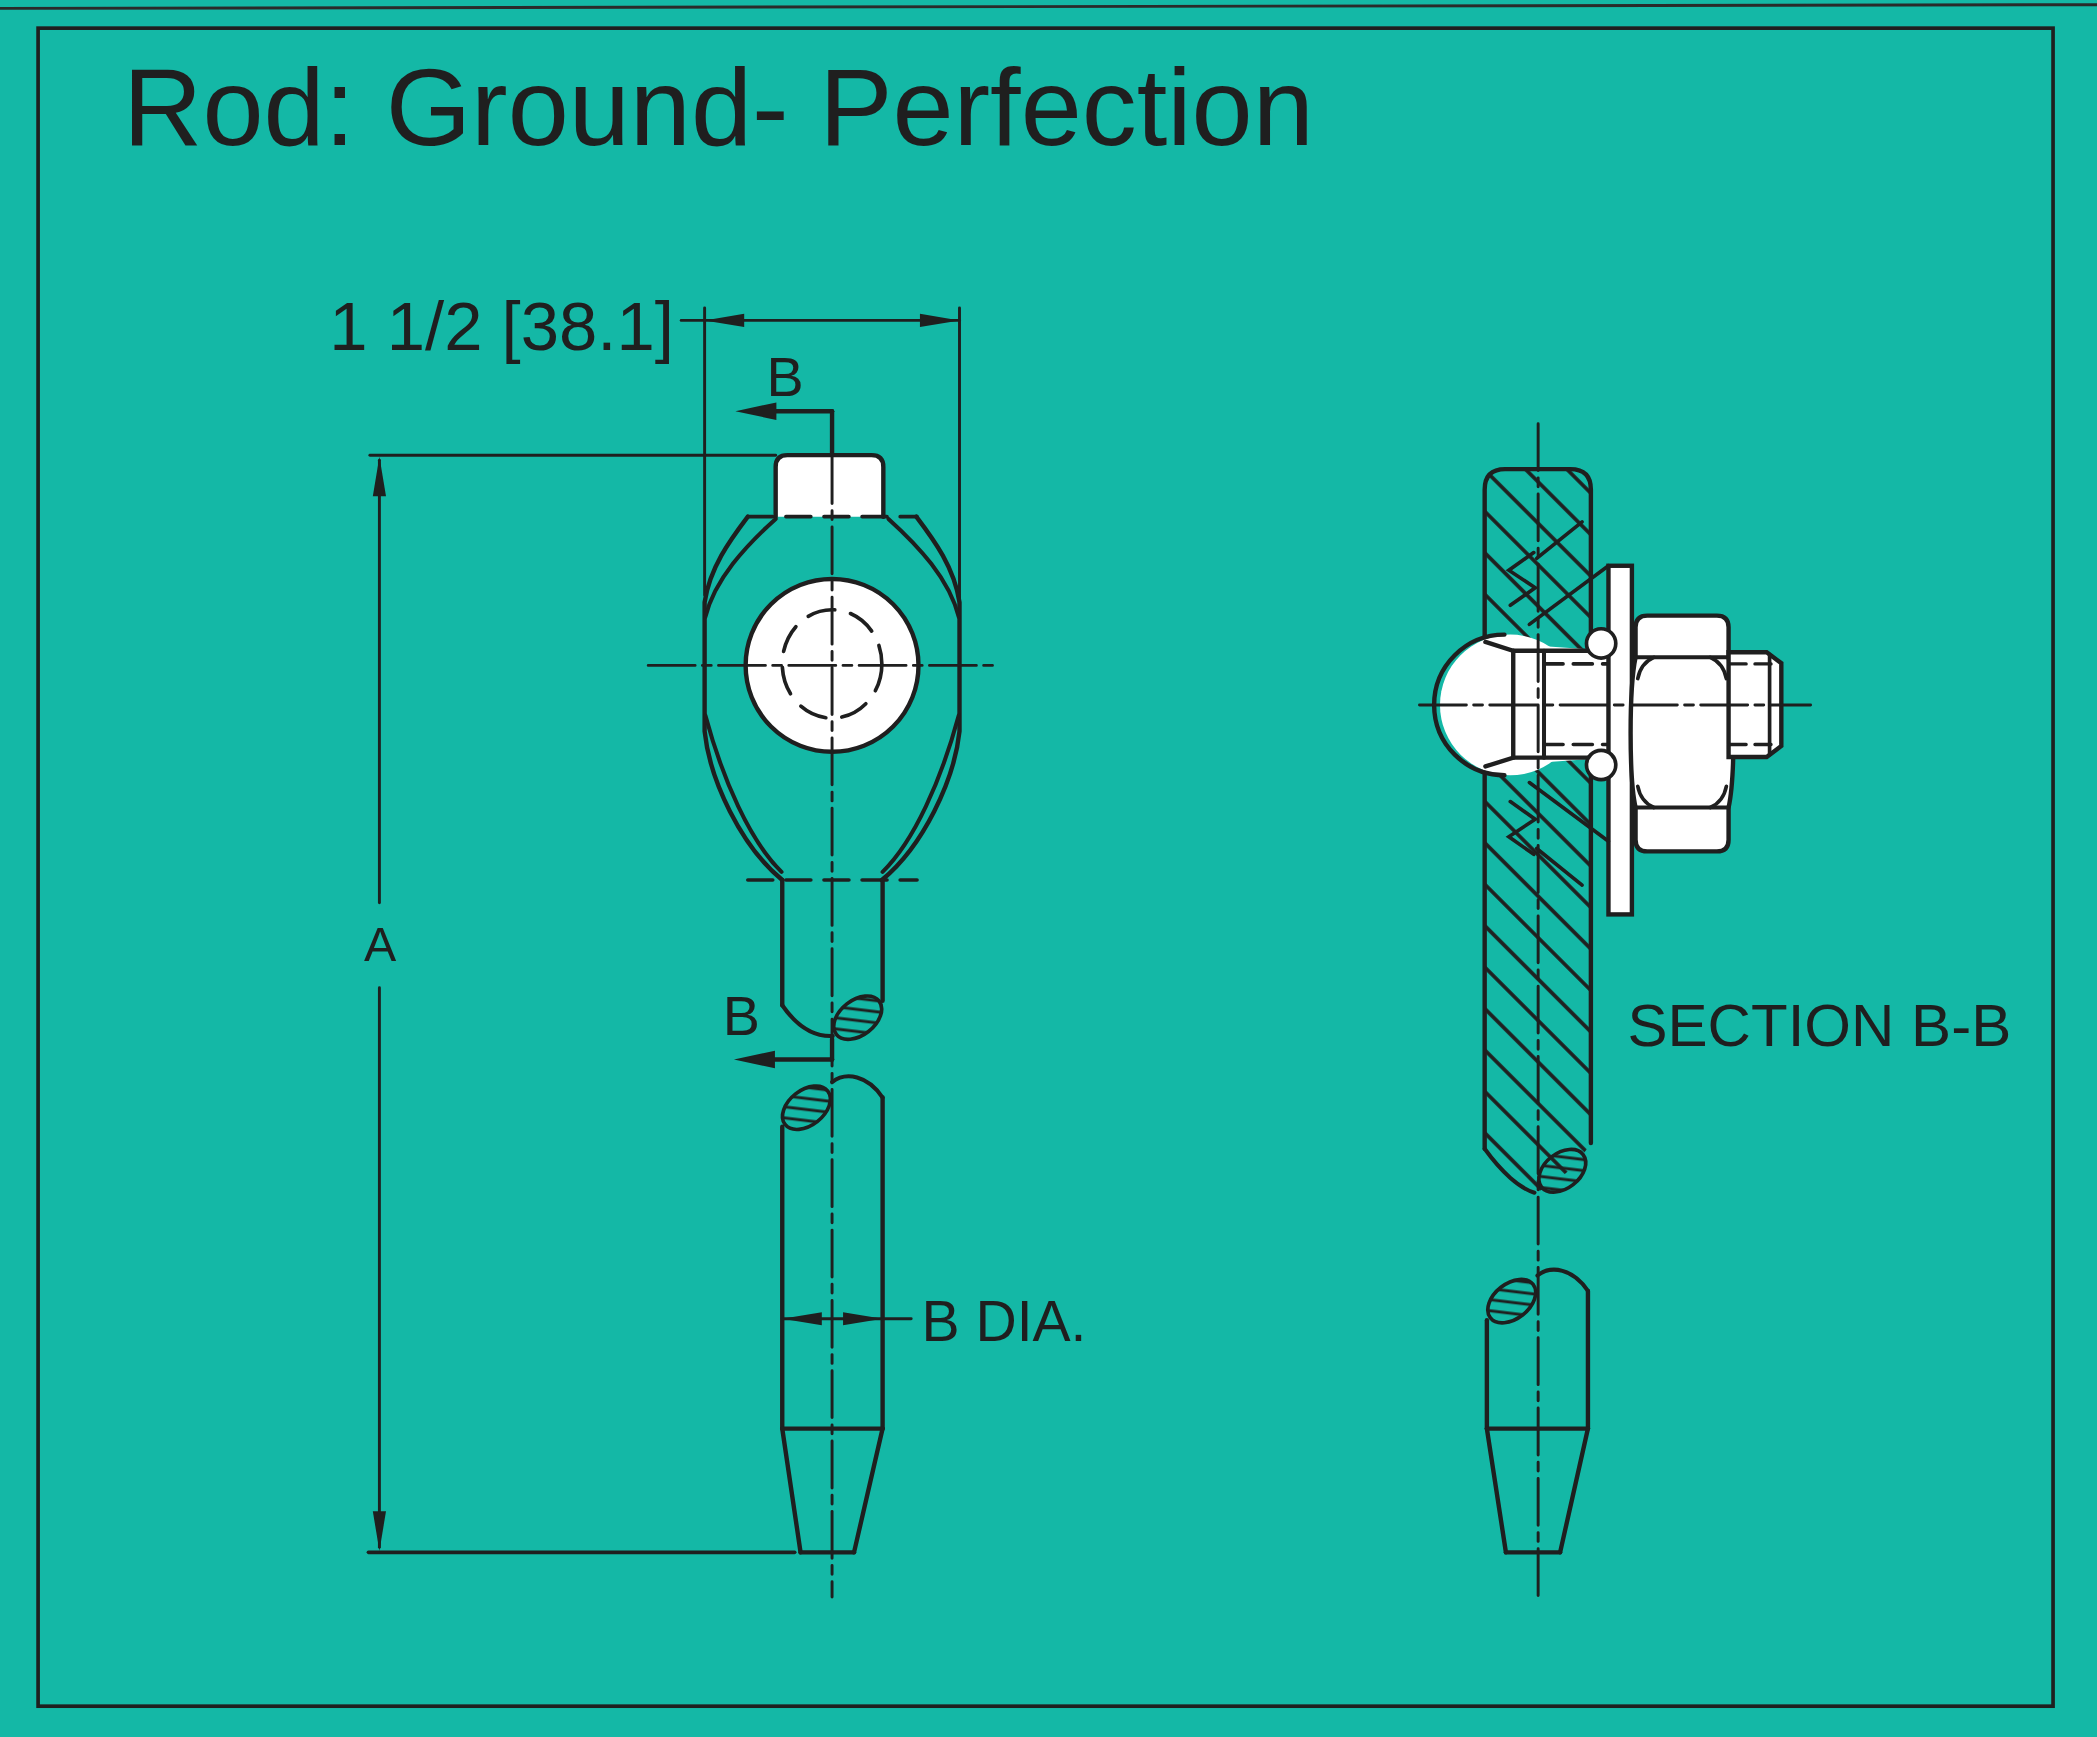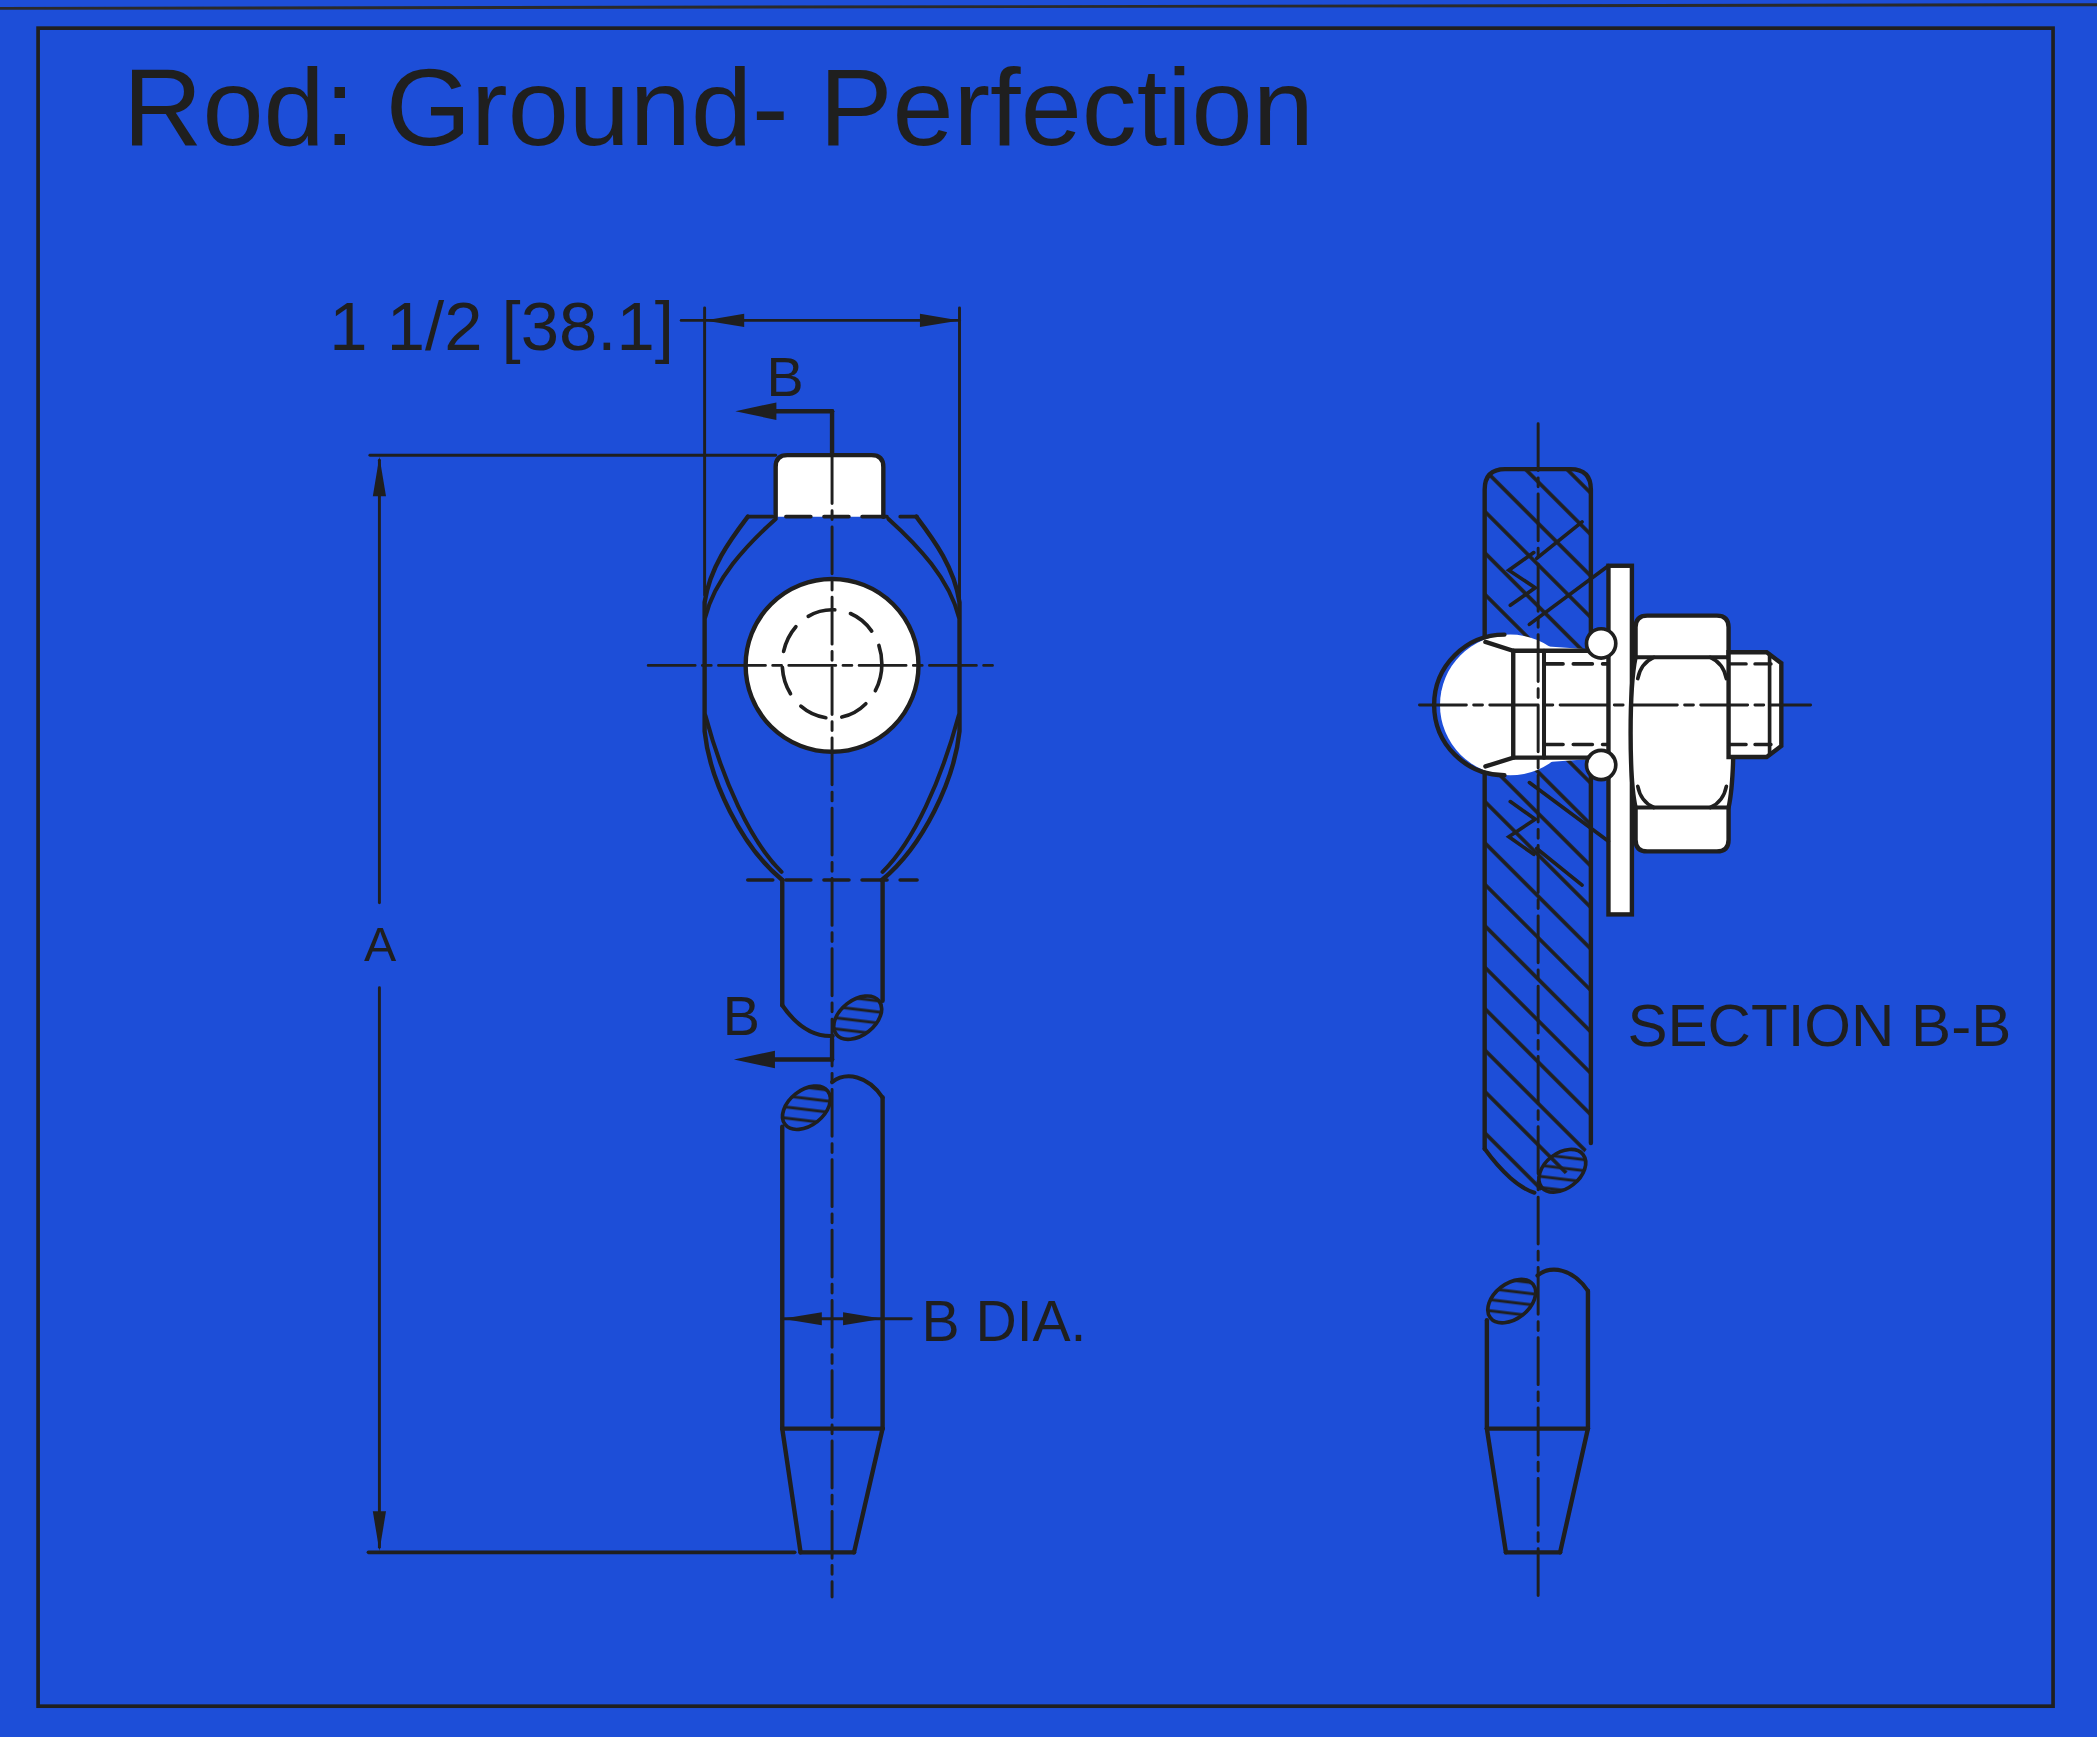--- a/index.html
+++ b/index.html
@@ -1,19 +1,19 @@
 <!DOCTYPE html>
 <html style="font-size:11.7px"><head>
 <meta charset="utf-8">
 <style>
   html,body{margin:0;padding:0;background:#ffffff;}
   .page{
     position:relative;
     width:2097px;height:1738px;
-    background:#1d4ed8;
+    background:#14b8a6;
     font-family:"Liberation Sans", sans-serif;
     overflow:hidden;
   }
   svg{position:absolute;left:0;top:0;display:block;}
   text{fill:#1f1f1f;}
 </style>
 </head>
 <body>
 
 <div class="page">

